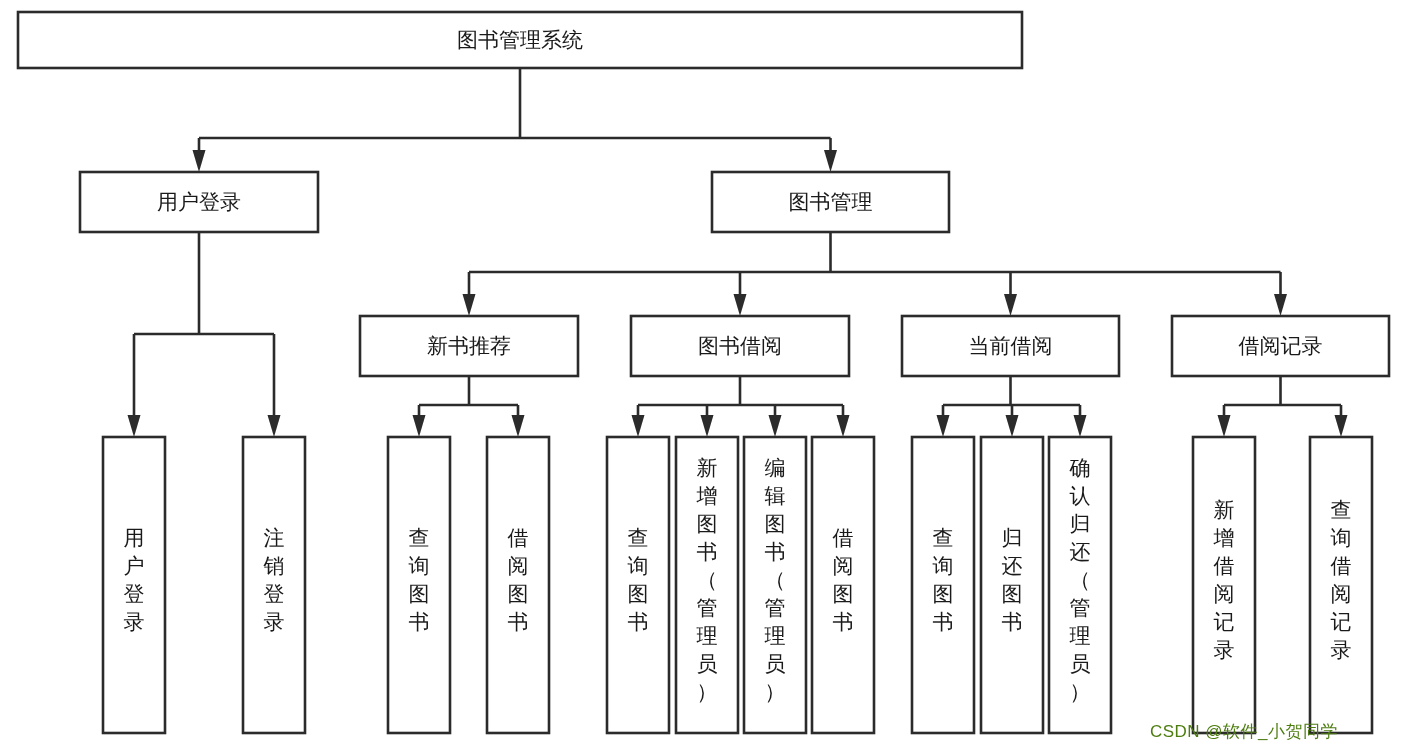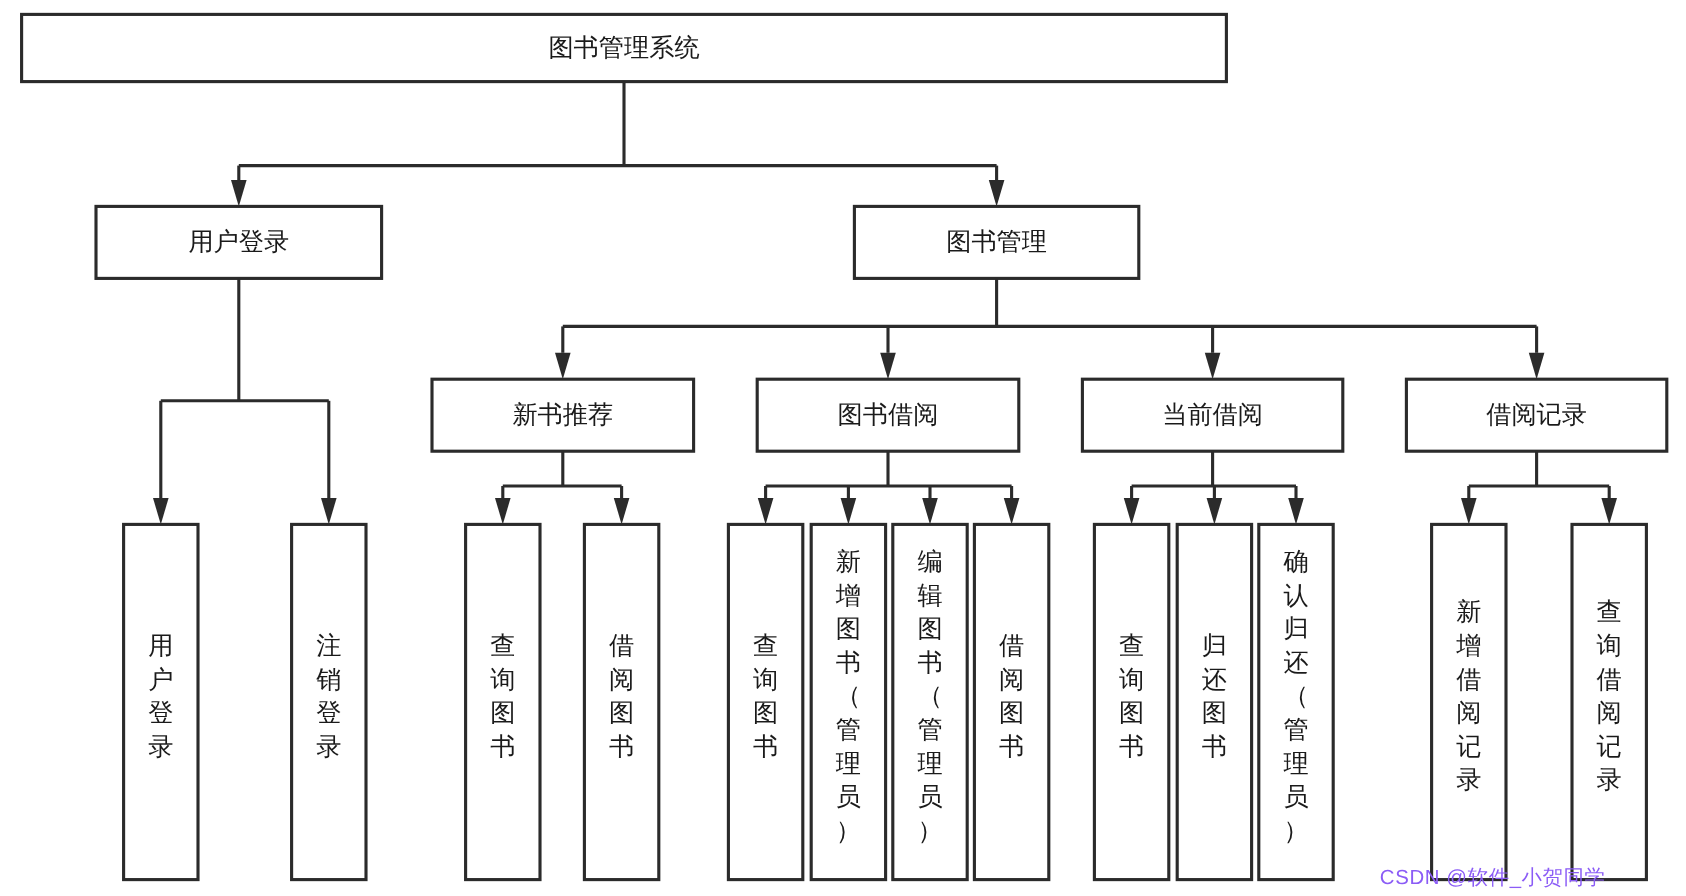--- a/index.html
+++ b/index.html
@@ -55,21 +55,21 @@
     font-family: "Liberation Sans", "DejaVu Sans", sans-serif;
     font-size: 21px;
     text-anchor: middle;
   }
   .watermark {
     position: absolute;
     right: 8px;
     bottom: 4px;
     font-family: "Liberation Sans", "DejaVu Sans", sans-serif;
     font-size: 17px;
-    color: #8b5cf6;
+    color: #4d7c0f;
     letter-spacing: 0.5px;
     white-space: nowrap;
     user-select: none;
   }
 </style>
 </head>
 <body>
 
 <div id="diagram-root">
   <svg class="diagram-canvas" viewBox="0 0 1405 747" xmlns="http://www.w3.org/2000/svg">

